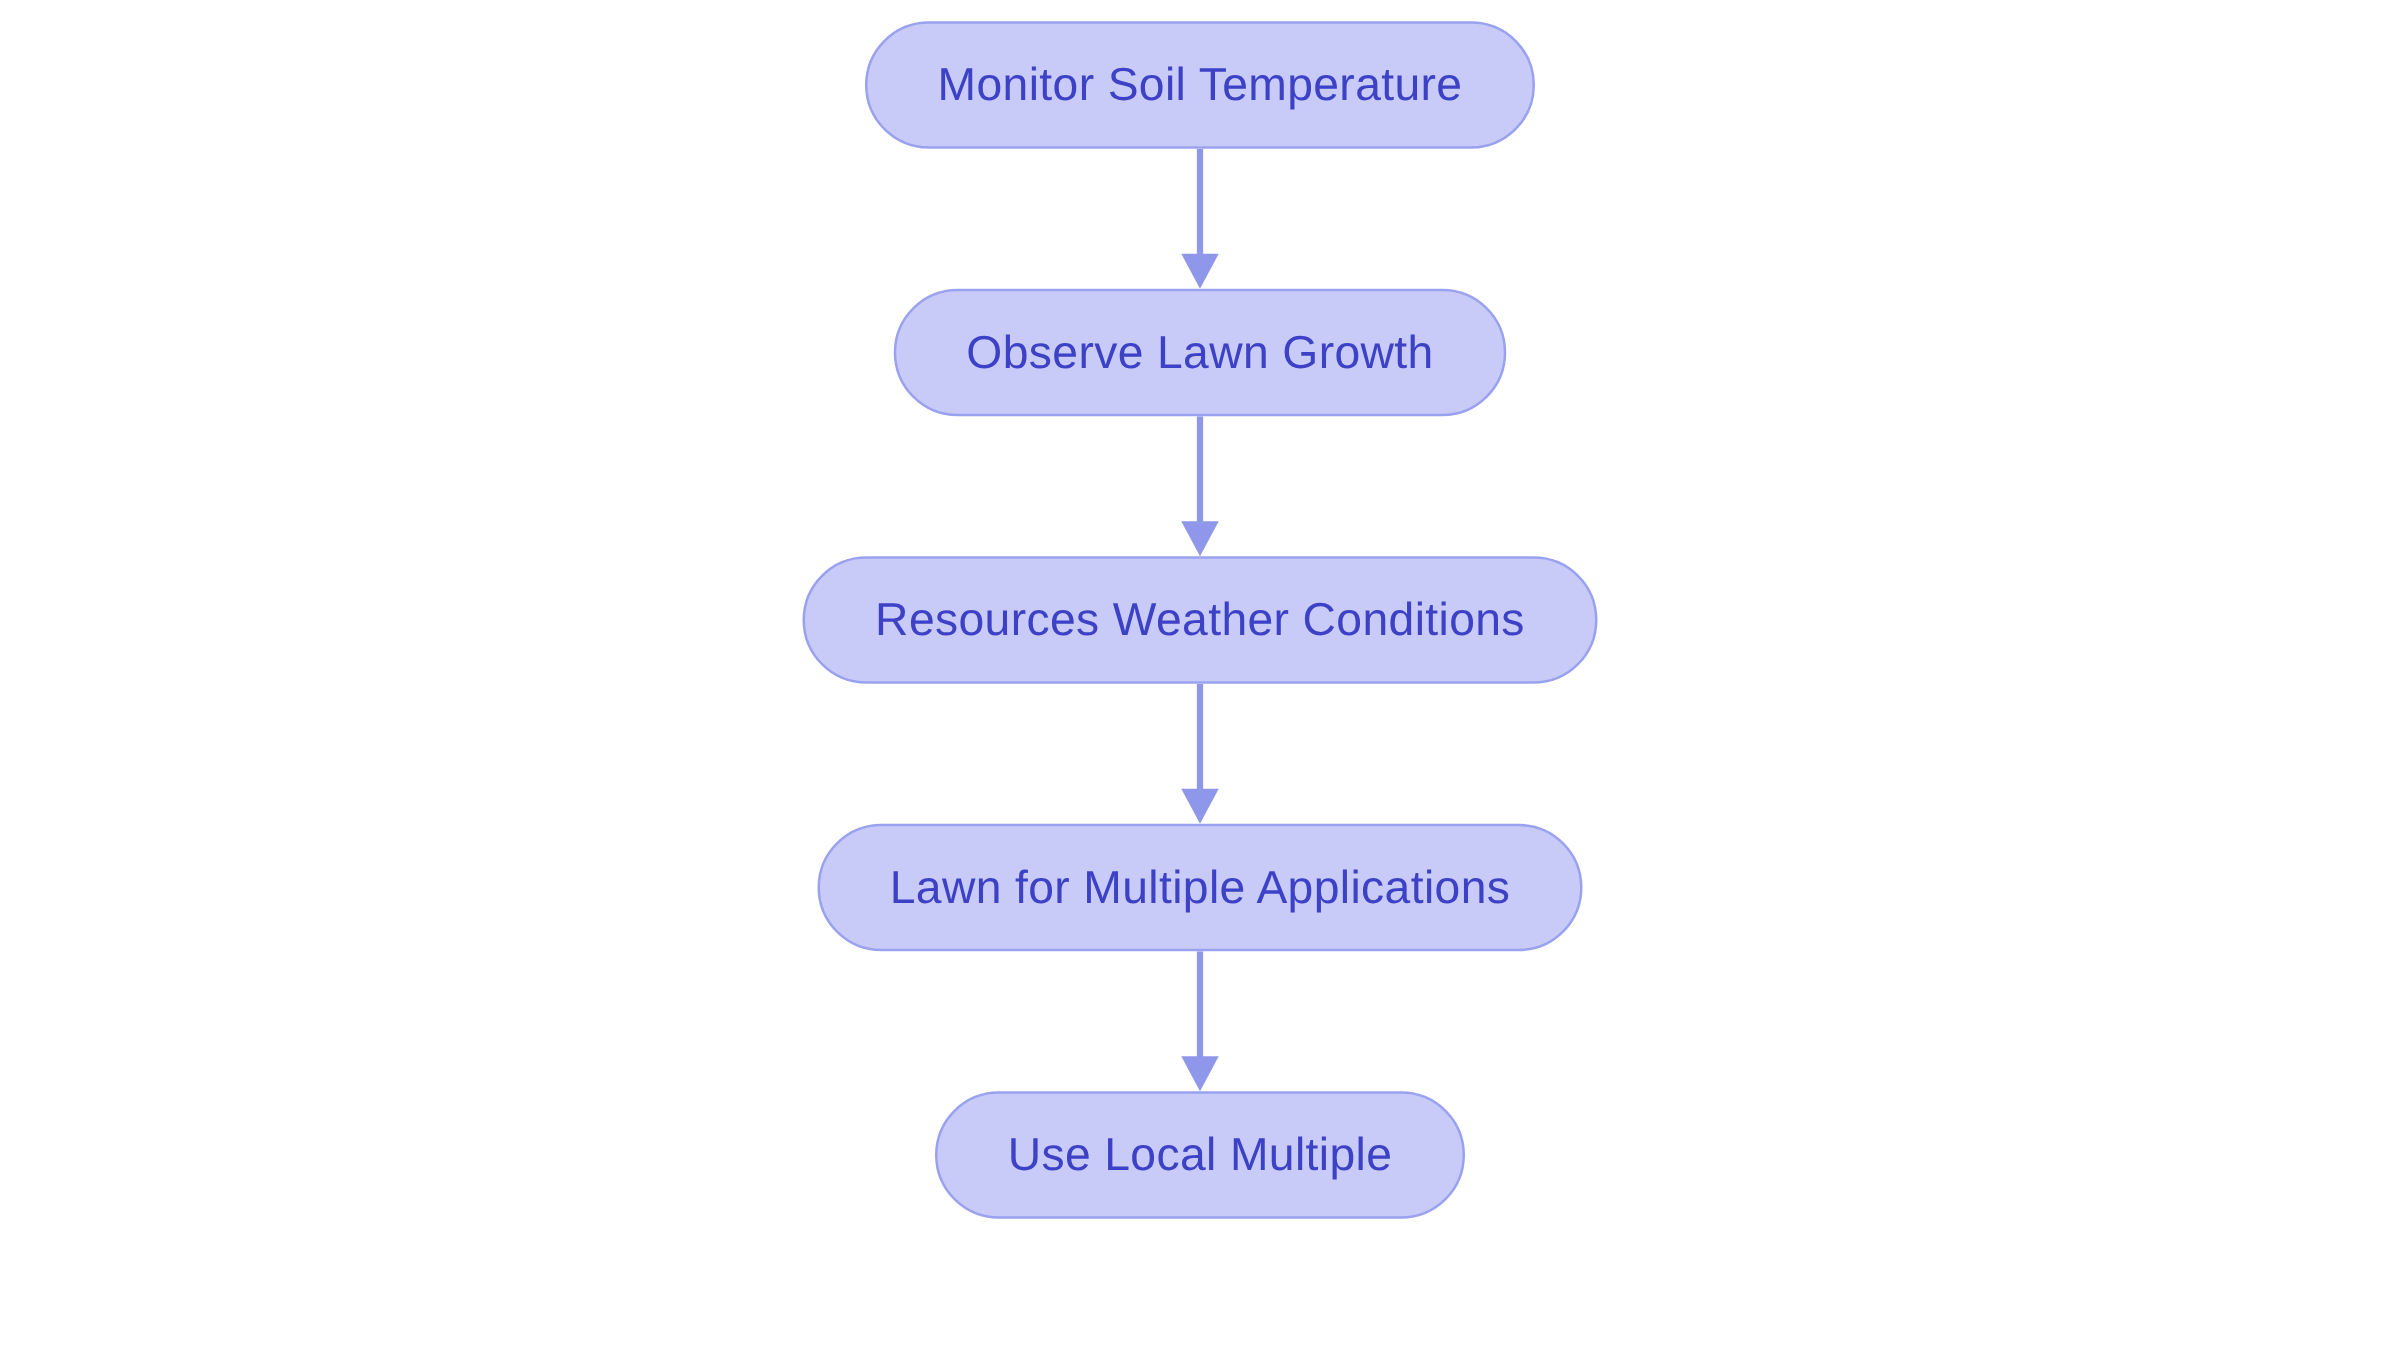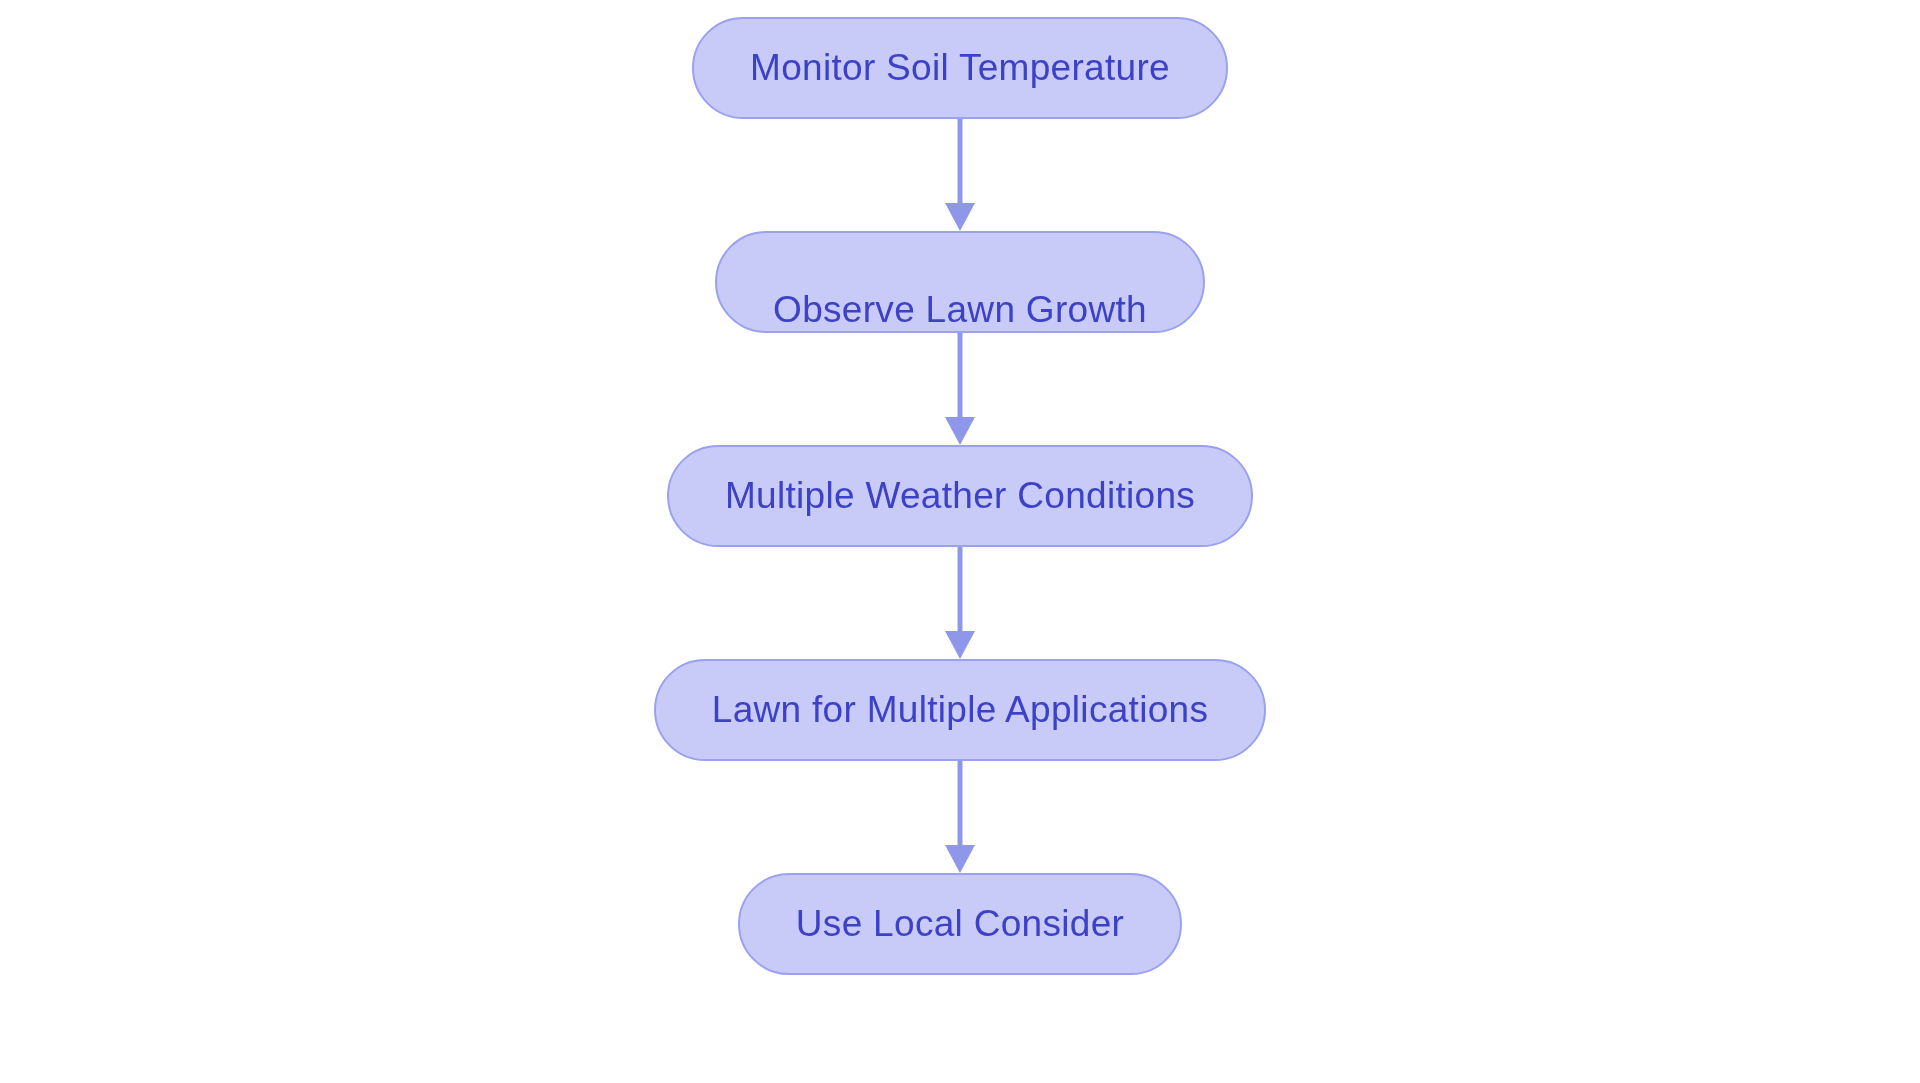--- a/index.html
+++ b/index.html
@@ -38,21 +38,21 @@
     display: flex;
     align-items: center;
     justify-content: center;
     font-size: 37px;
     letter-spacing: 0.3px;
     padding: 0 56px;
     flex: 0 0 auto;
     white-space: nowrap;
   }
   .node-1 { min-width: 438px; }
-  .node-2 { min-width: 394px; align-items: flex-end; }
+  .node-2 { min-width: 394px; }
   .node-3 { min-width: 494px; }
   .node-4 { min-width: 490px; }
   .node-5 { min-width: 376px; }
   .connector {
     width: 32px;
     height: 112px;
     display: block;
     flex: 0 0 auto;
   }
   .connector line {
@@ -80,34 +80,34 @@
   <div class="node node-2">
     <span>Observe Lawn Growth</span>
   </div>
 
   <svg class="connector" viewBox="0 0 32 112" xmlns="http://www.w3.org/2000/svg">
     <line x1="16" y1="0" x2="16" y2="88"></line>
     <polygon points="1,84 31,84 16,112"></polygon>
   </svg>
 
   <div class="node node-3">
-    <span>Multiple Weather Conditions</span>
+    <span>Resources Weather Conditions</span>
   </div>
 
   <svg class="connector" viewBox="0 0 32 112" xmlns="http://www.w3.org/2000/svg">
     <line x1="16" y1="0" x2="16" y2="88"></line>
     <polygon points="1,84 31,84 16,112"></polygon>
   </svg>
 
   <div class="node node-4">
     <span>Lawn for Multiple Applications</span>
   </div>
 
   <svg class="connector" viewBox="0 0 32 112" xmlns="http://www.w3.org/2000/svg">
     <line x1="16" y1="0" x2="16" y2="88"></line>
     <polygon points="1,84 31,84 16,112"></polygon>
   </svg>
 
   <div class="node node-5">
-    <span>Use Local Consider</span>
+    <span>Use Local Multiple</span>
   </div>
 
 </div>
 
 </body></html>

